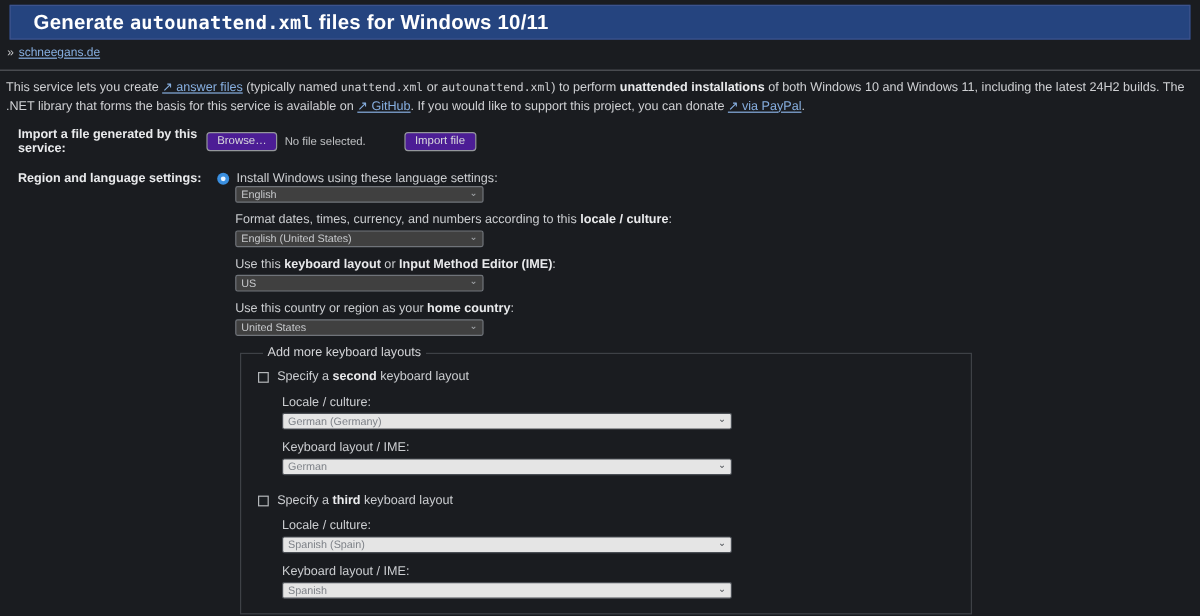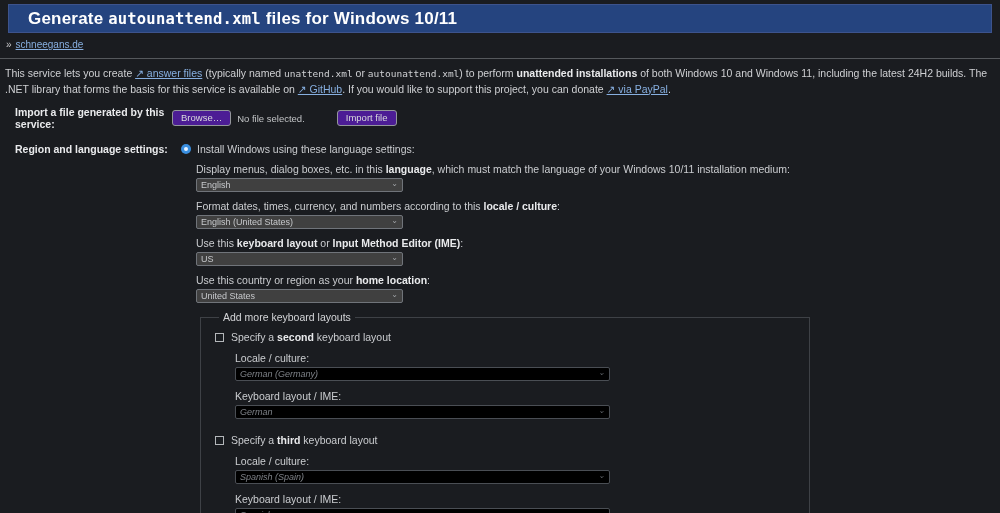--- a/index.html
+++ b/index.html
@@ -68,21 +68,21 @@
 
   .select {
     width:207px; height:14px; background:#404040; border:1px solid #70747a;
     border-radius:2px; color:#c6c8cb; font-size:9px;
     display:flex; align-items:center; justify-content:space-between;
     padding:0 4px; cursor:pointer;
   }
   .select .chev { font-size:8px; color:#9fa2a6; line-height:8px; margin-top:-3px; }
   .select.wide { width:375px; }
   .select.disabled {
-    background:#000000; border-color:#4a4e54; color:#7e8288; cursor:default;font-style:italic;
+    background:#e5e5e5; border-color:#4a4e54; color:#7e8288; cursor:default;
   }
   .select.disabled .chev { color:#5d6166; }
 
   fieldset.kb {
     margin:8px 0 0 28px; width:610px; border:1px solid #3e4146; padding:0 14px 12px;
   }
   fieldset.kb legend { font-size:10.5px; padding:0 4px; margin-left:4px; color:#d4d5d8; }
   .cb-line { display:flex; align-items:center; margin:8px 0 2px; cursor:pointer; }
   .checkbox {
     width:9px; height:9px; border:1px solid #b4b7ba; background:#1a1d21;
@@ -117,39 +117,38 @@
   <div class="left">Region and language settings:</div>
   <div>
 
     <div class="radio-line">
       <span class="radio sel"></span>
       <span>Install Windows using these language settings:</span>
     </div>
 
     <div class="indent">
 
-      <div class="q-label"><span>Display menus, dialog boxes, etc. in this </span><b>language</b><span>, which must match the language of your Windows 10/11 installation medium:</span></div>
       <div class="select">
         <span>English</span>
         <span class="chev">⌄</span>
       </div>
 
       <div class="q-label"><span>Format dates, times, currency, and numbers according to this </span><b>locale / culture</b><span>:</span></div>
       <div class="select">
         <span>English (United States)</span>
         <span class="chev">⌄</span>
       </div>
 
       <div class="q-label"><span>Use this </span><b>keyboard layout</b><span> or </span><b>Input Method Editor (IME)</b><span>:</span></div>
       <div class="select">
         <span>US</span>
         <span class="chev">⌄</span>
       </div>
 
-      <div class="q-label"><span>Use this country or region as your </span><b>home location</b><span>:</span></div>
+      <div class="q-label"><span>Use this country or region as your </span><b>home country</b><span>:</span></div>
       <div class="select">
         <span>United States</span>
         <span class="chev">⌄</span>
       </div>
 
     </div>
 
     <fieldset class="kb">
       <legend>Add more keyboard layouts</legend>
 

